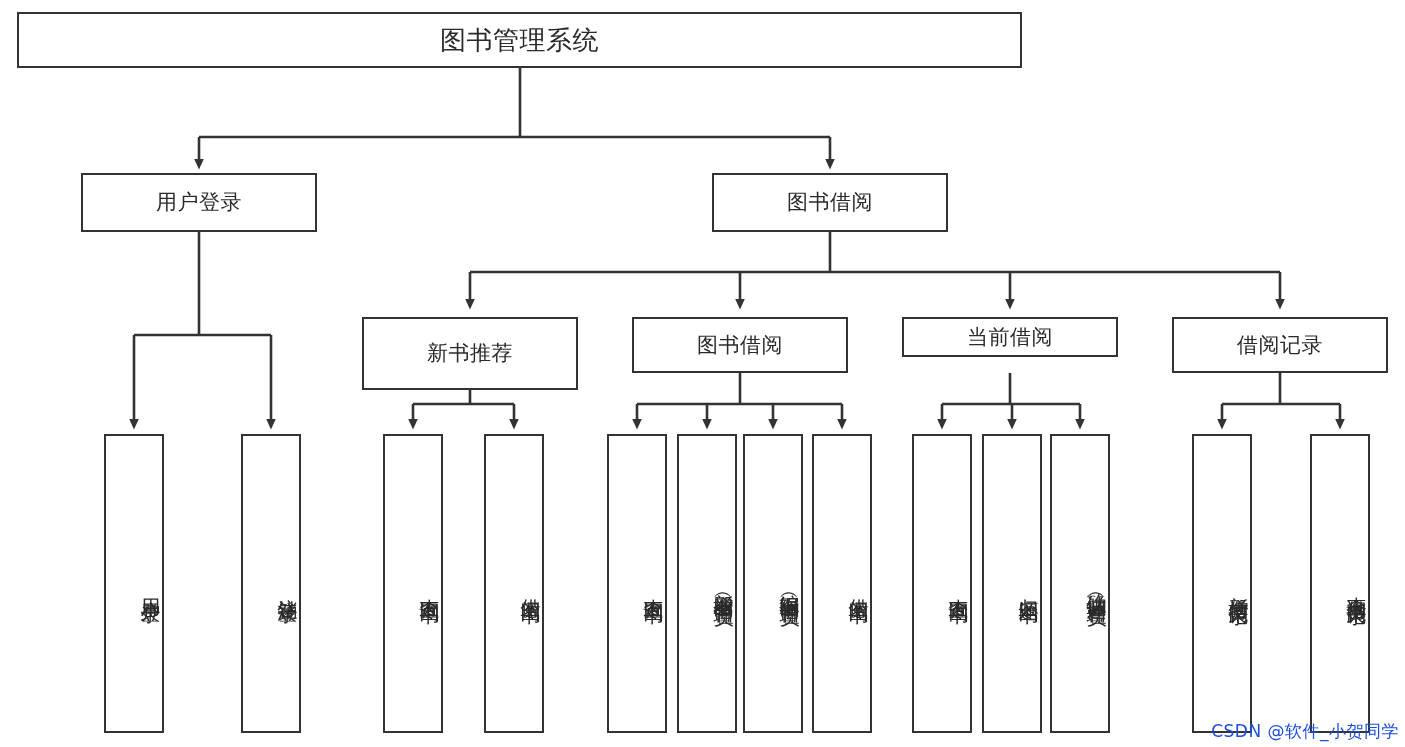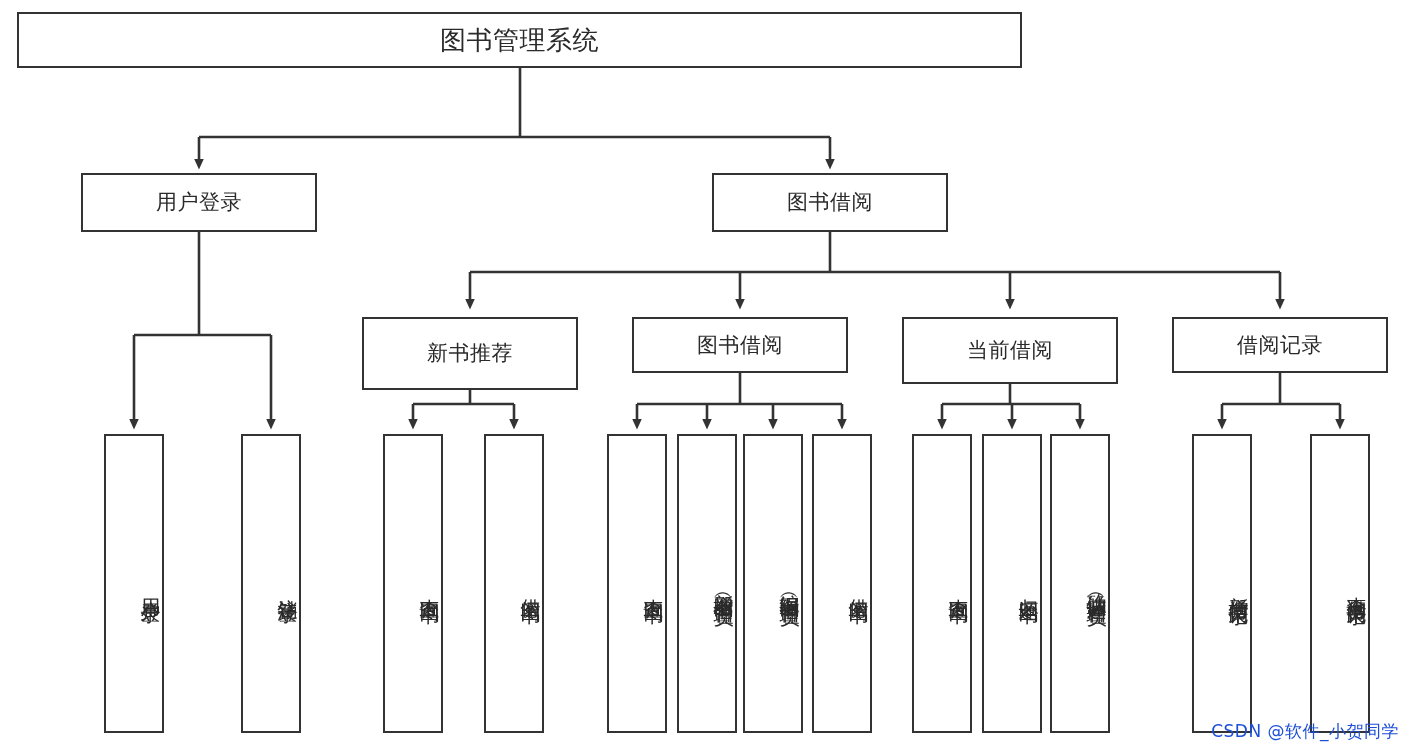--- a/index.html
+++ b/index.html
@@ -136,21 +136,21 @@
   <div class="node horiz" style="left:712px; top:173px; width:236px; height:59px;">
     <span>图书借阅</span>
   </div>
 
   <div class="node horiz" style="left:362px; top:317px; width:216px; height:73px;">
     <span>新书推荐</span>
   </div>
   <div class="node horiz" style="left:632px; top:317px; width:216px; height:56px;">
     <span>图书借阅</span>
   </div>
-  <div class="node horiz" style="left:902px; top:317px; width:216px; height:67px;">
+  <div class="node horiz" style="left:902px; top:317px; width:216px; height:40px;">
     <span>当前借阅</span>
   </div>
   <div class="node horiz" style="left:1172px; top:317px; width:216px; height:56px;">
     <span>借阅记录</span>
   </div>
 
   <div class="node vert" style="left:104px; top:434px; width:60px; height:299px;">
     <span>用户登录</span>
   </div>
   <div class="node vert" style="left:241px; top:434px; width:60px; height:299px;">

